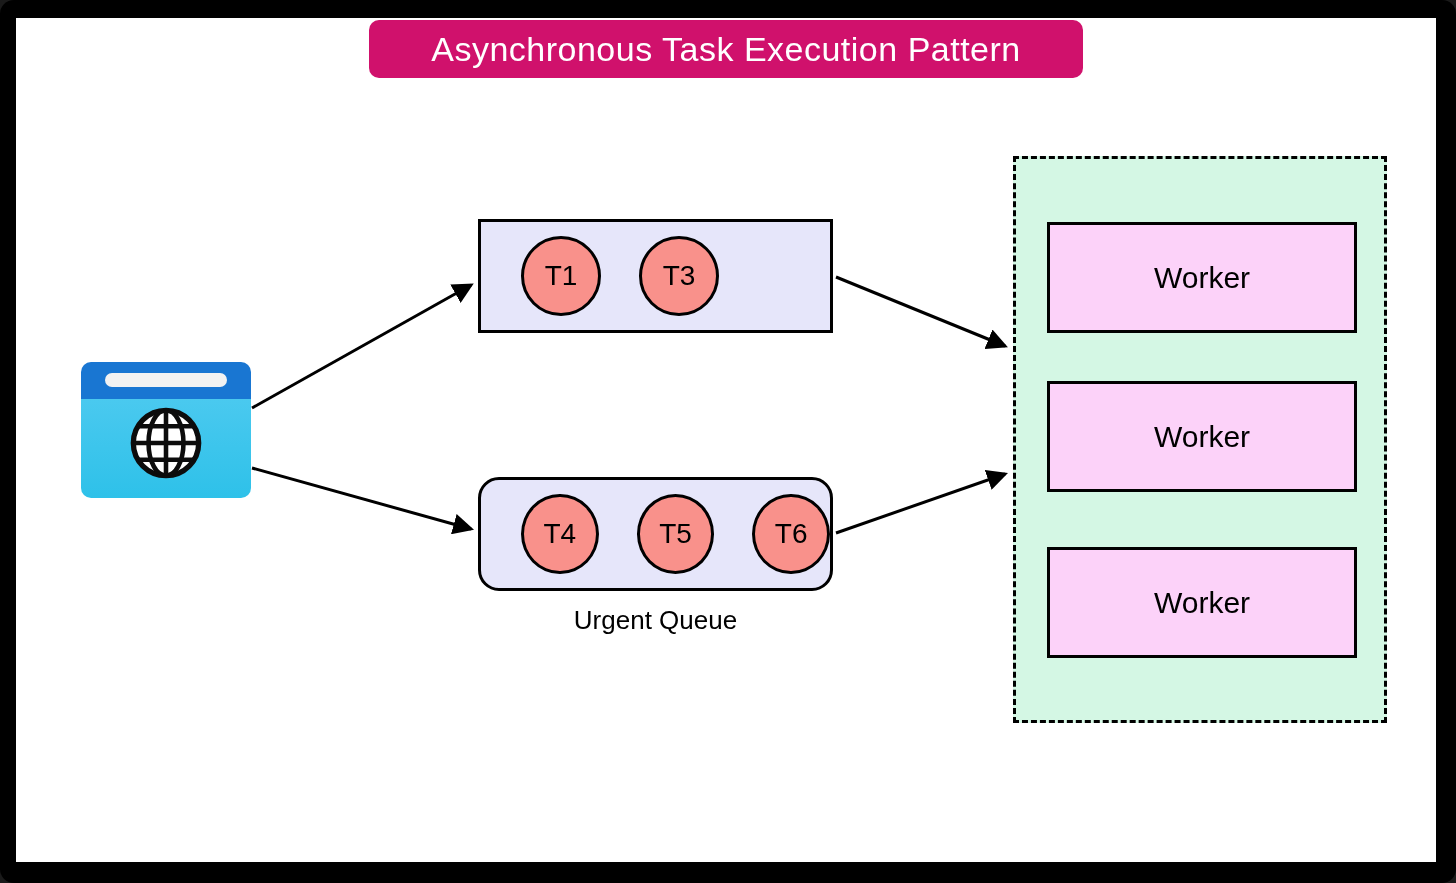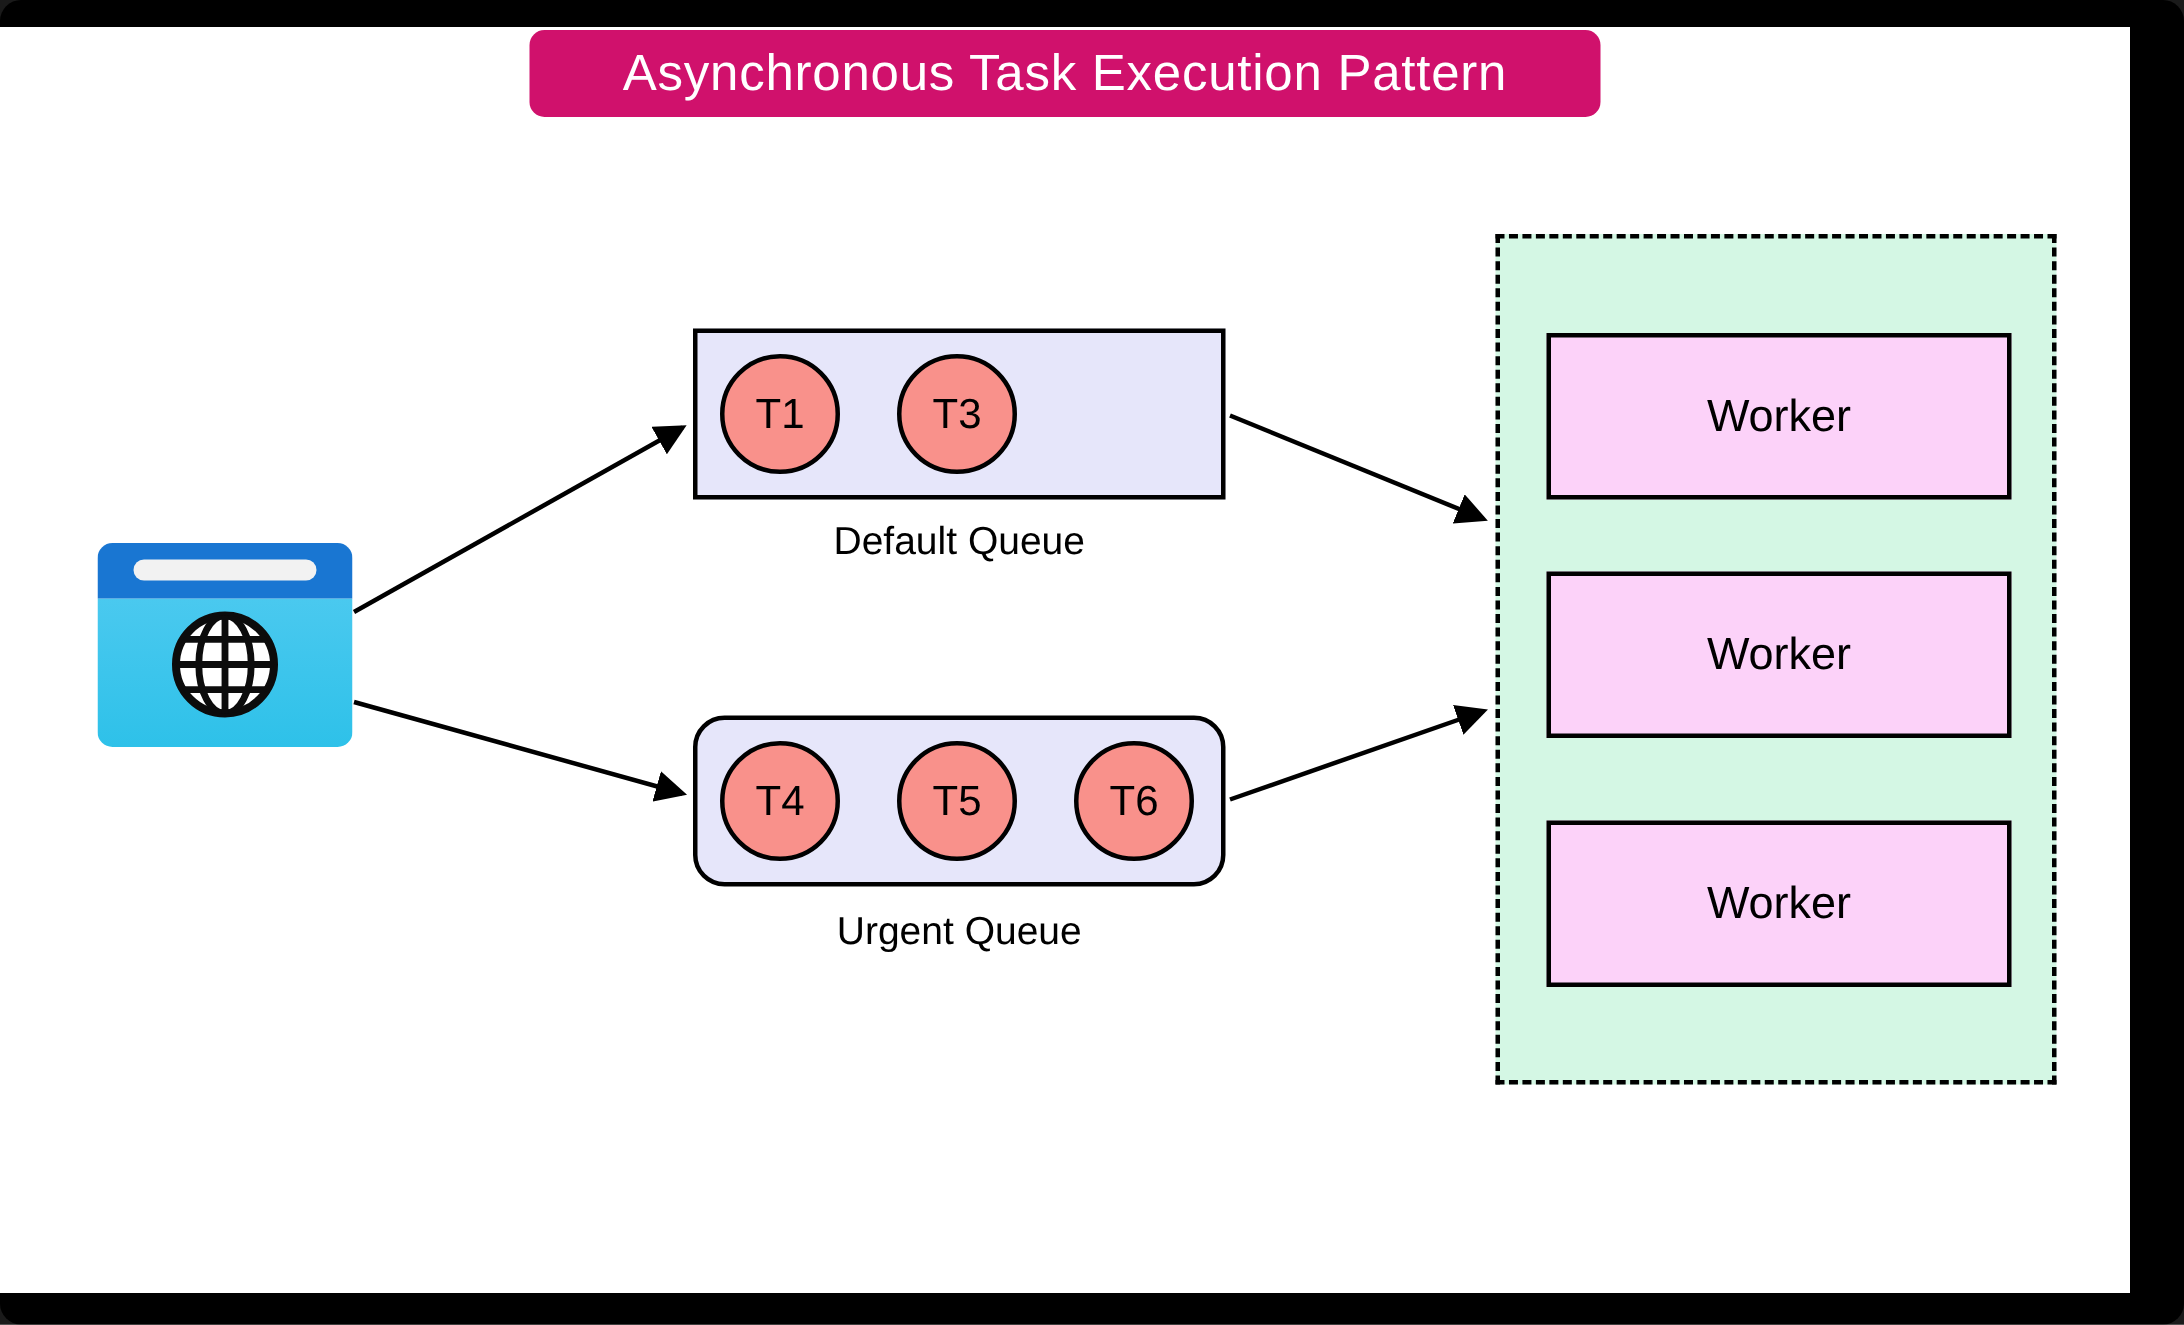--- a/index.html
+++ b/index.html
@@ -3,21 +3,21 @@
 <meta charset="utf-8">
 <style>
   html,body{margin:0;padding:0;background:#1a1a1a;}
   *{box-sizing:border-box;}
   .frame{
     position:relative;width:1456px;height:883px;background:#000;
     border-radius:14px;overflow:hidden;
     font-family:"Liberation Sans", sans-serif;
   }
   .canvas{
-    position:absolute;left:0;top:18px;width:1420px;height:844px;
+    position:absolute;left:16px;top:18px;width:1420px;height:844px;
     background:#ffffff;
   }
   
   .banner{
     position:absolute;left:353px;top:2px;width:714px;height:58px;
     background:#D0116C;border-radius:10px;
     display:flex;align-items:center;justify-content:center;
     color:#ffffff;font-size:34px;letter-spacing:.5px;
   }
   
@@ -27,21 +27,21 @@
   }
   .browser-bar{position:absolute;left:0;top:0;width:100%;height:37px;background:#1976D2;}
   .browser-pill{position:absolute;left:24px;top:11px;width:122px;height:14px;background:#F2F2F2;border-radius:7px;}
   .browser-body{position:absolute;left:0;top:37px;width:100%;height:99px;
     background:linear-gradient(180deg,#4AC9EF 0%,#2EC1E9 100%);}
   .globe{position:absolute;left:47px;top:43px;}
   
   .queue-box{
     position:absolute;width:355px;height:114px;background:#E6E6FA;
     border:3px solid #000;
-    display:flex;align-items:center;padding-left:15px;gap:38px;
+    display:flex;align-items:center;padding-left:40px;gap:38px;
   }
   .queue-default{left:462px;top:201px;}
   .queue-urgent{left:462px;top:459px;border-radius:21px;}
   .task-circle{
     width:80px;height:80px;border-radius:50%;
     background:#F9918B;border:3px solid #000;
     display:flex;align-items:center;justify-content:center;
     font-size:28px;color:#000;
   }
   .queue-caption{
@@ -99,21 +99,20 @@
     </div>
 
     <div class="queue-box queue-default">
       <div class="task-circle">
         <span>T1</span>
       </div>
       <div class="task-circle">
         <span>T3</span>
       </div>
     </div>
-    <div class="queue-caption caption-default">Default Queue</div>
 
     <div class="queue-box queue-urgent">
       <div class="task-circle">
         <span>T4</span>
       </div>
       <div class="task-circle">
         <span>T5</span>
       </div>
       <div class="task-circle">
         <span>T6</span>

